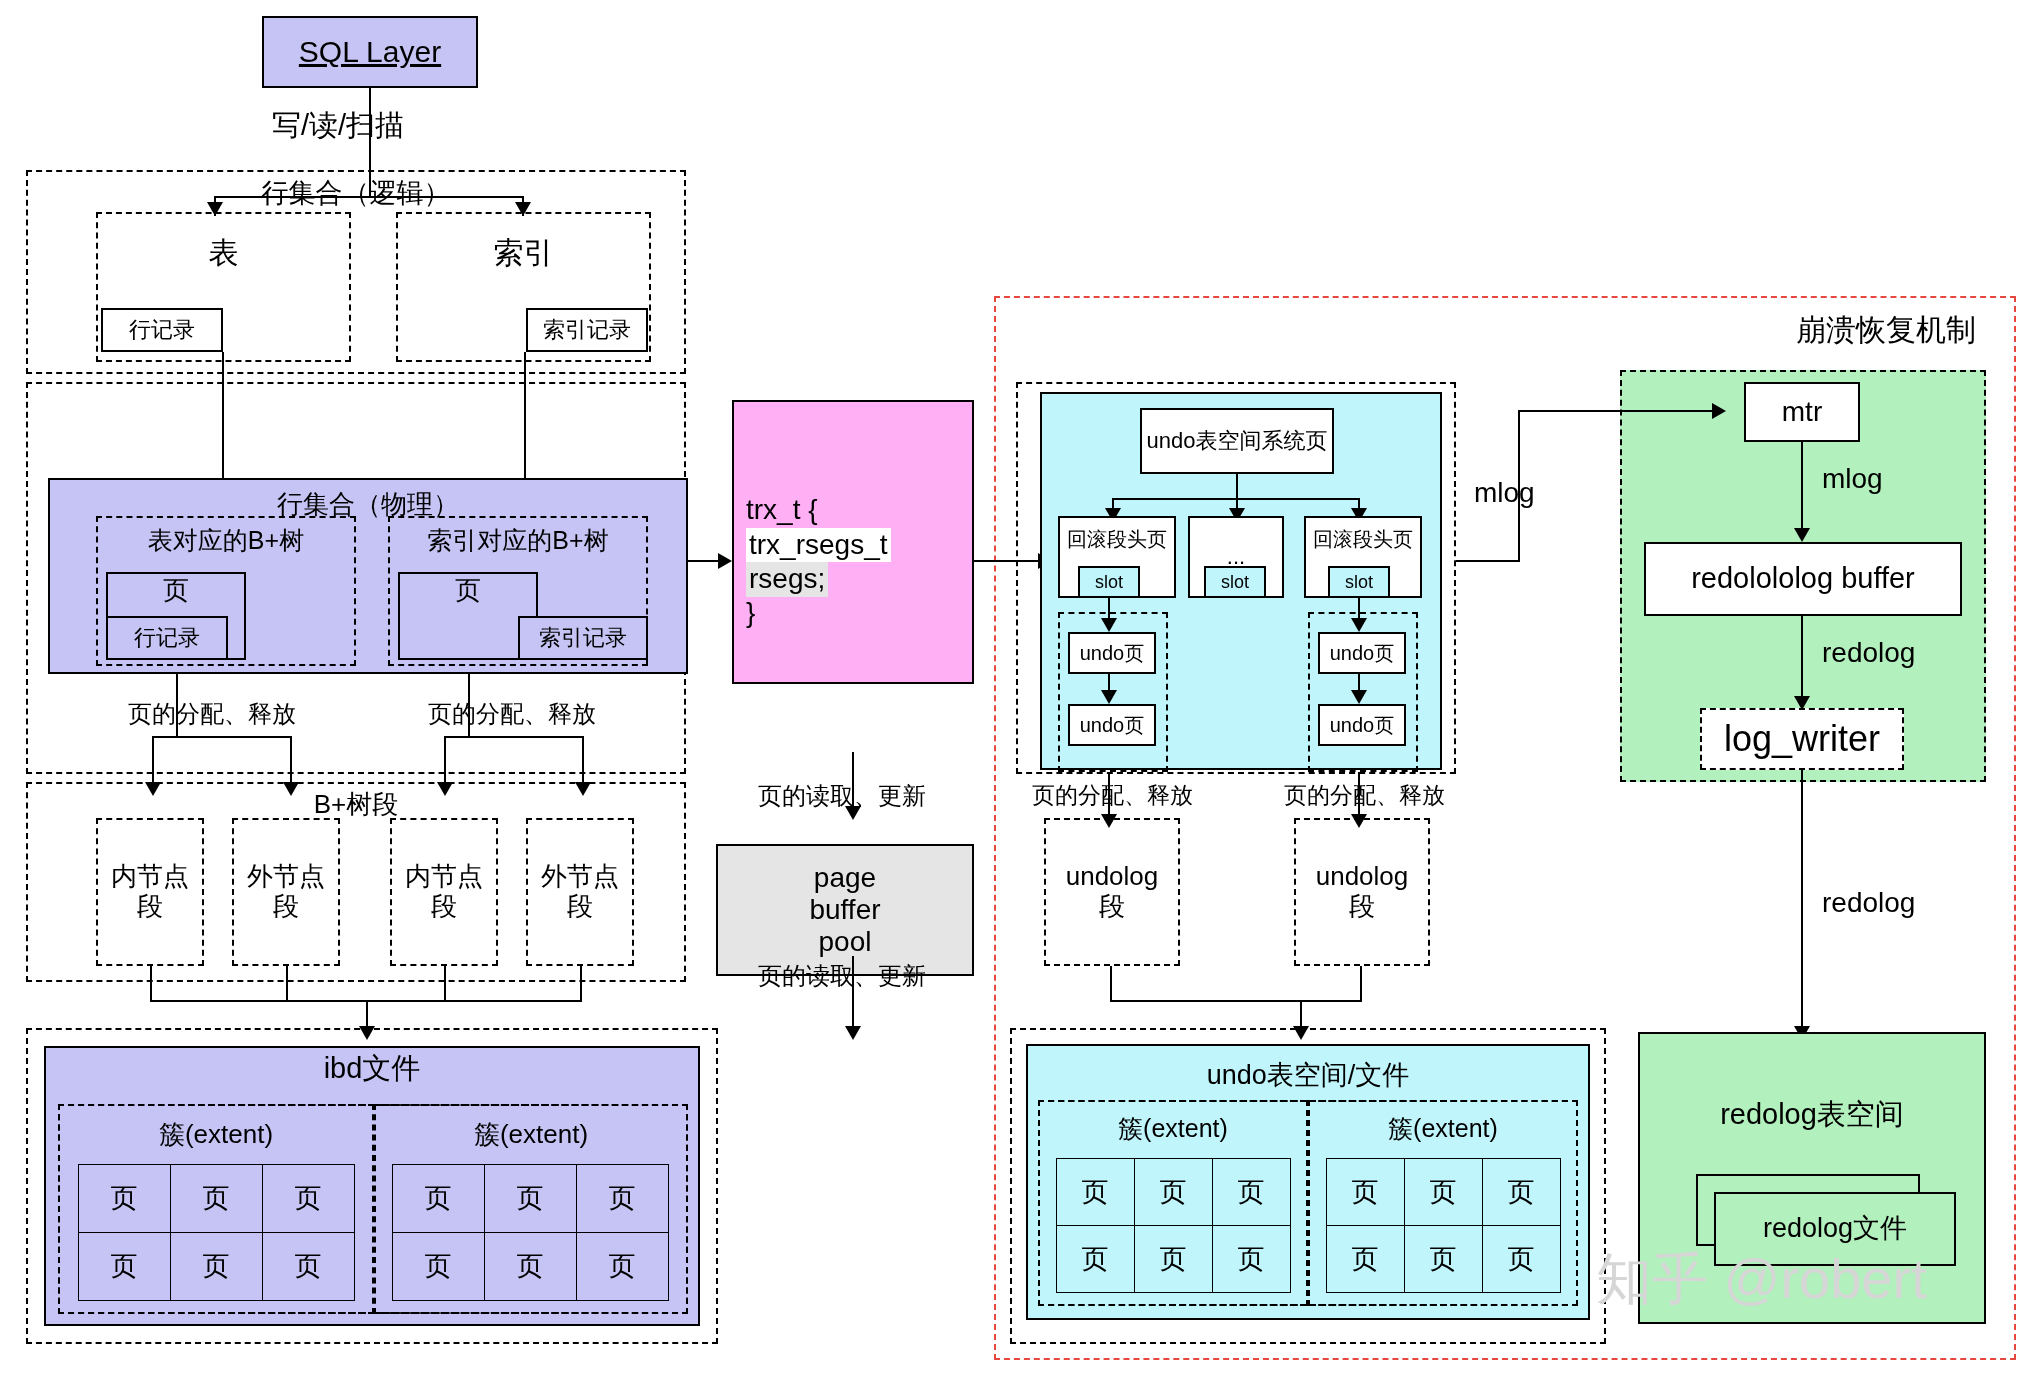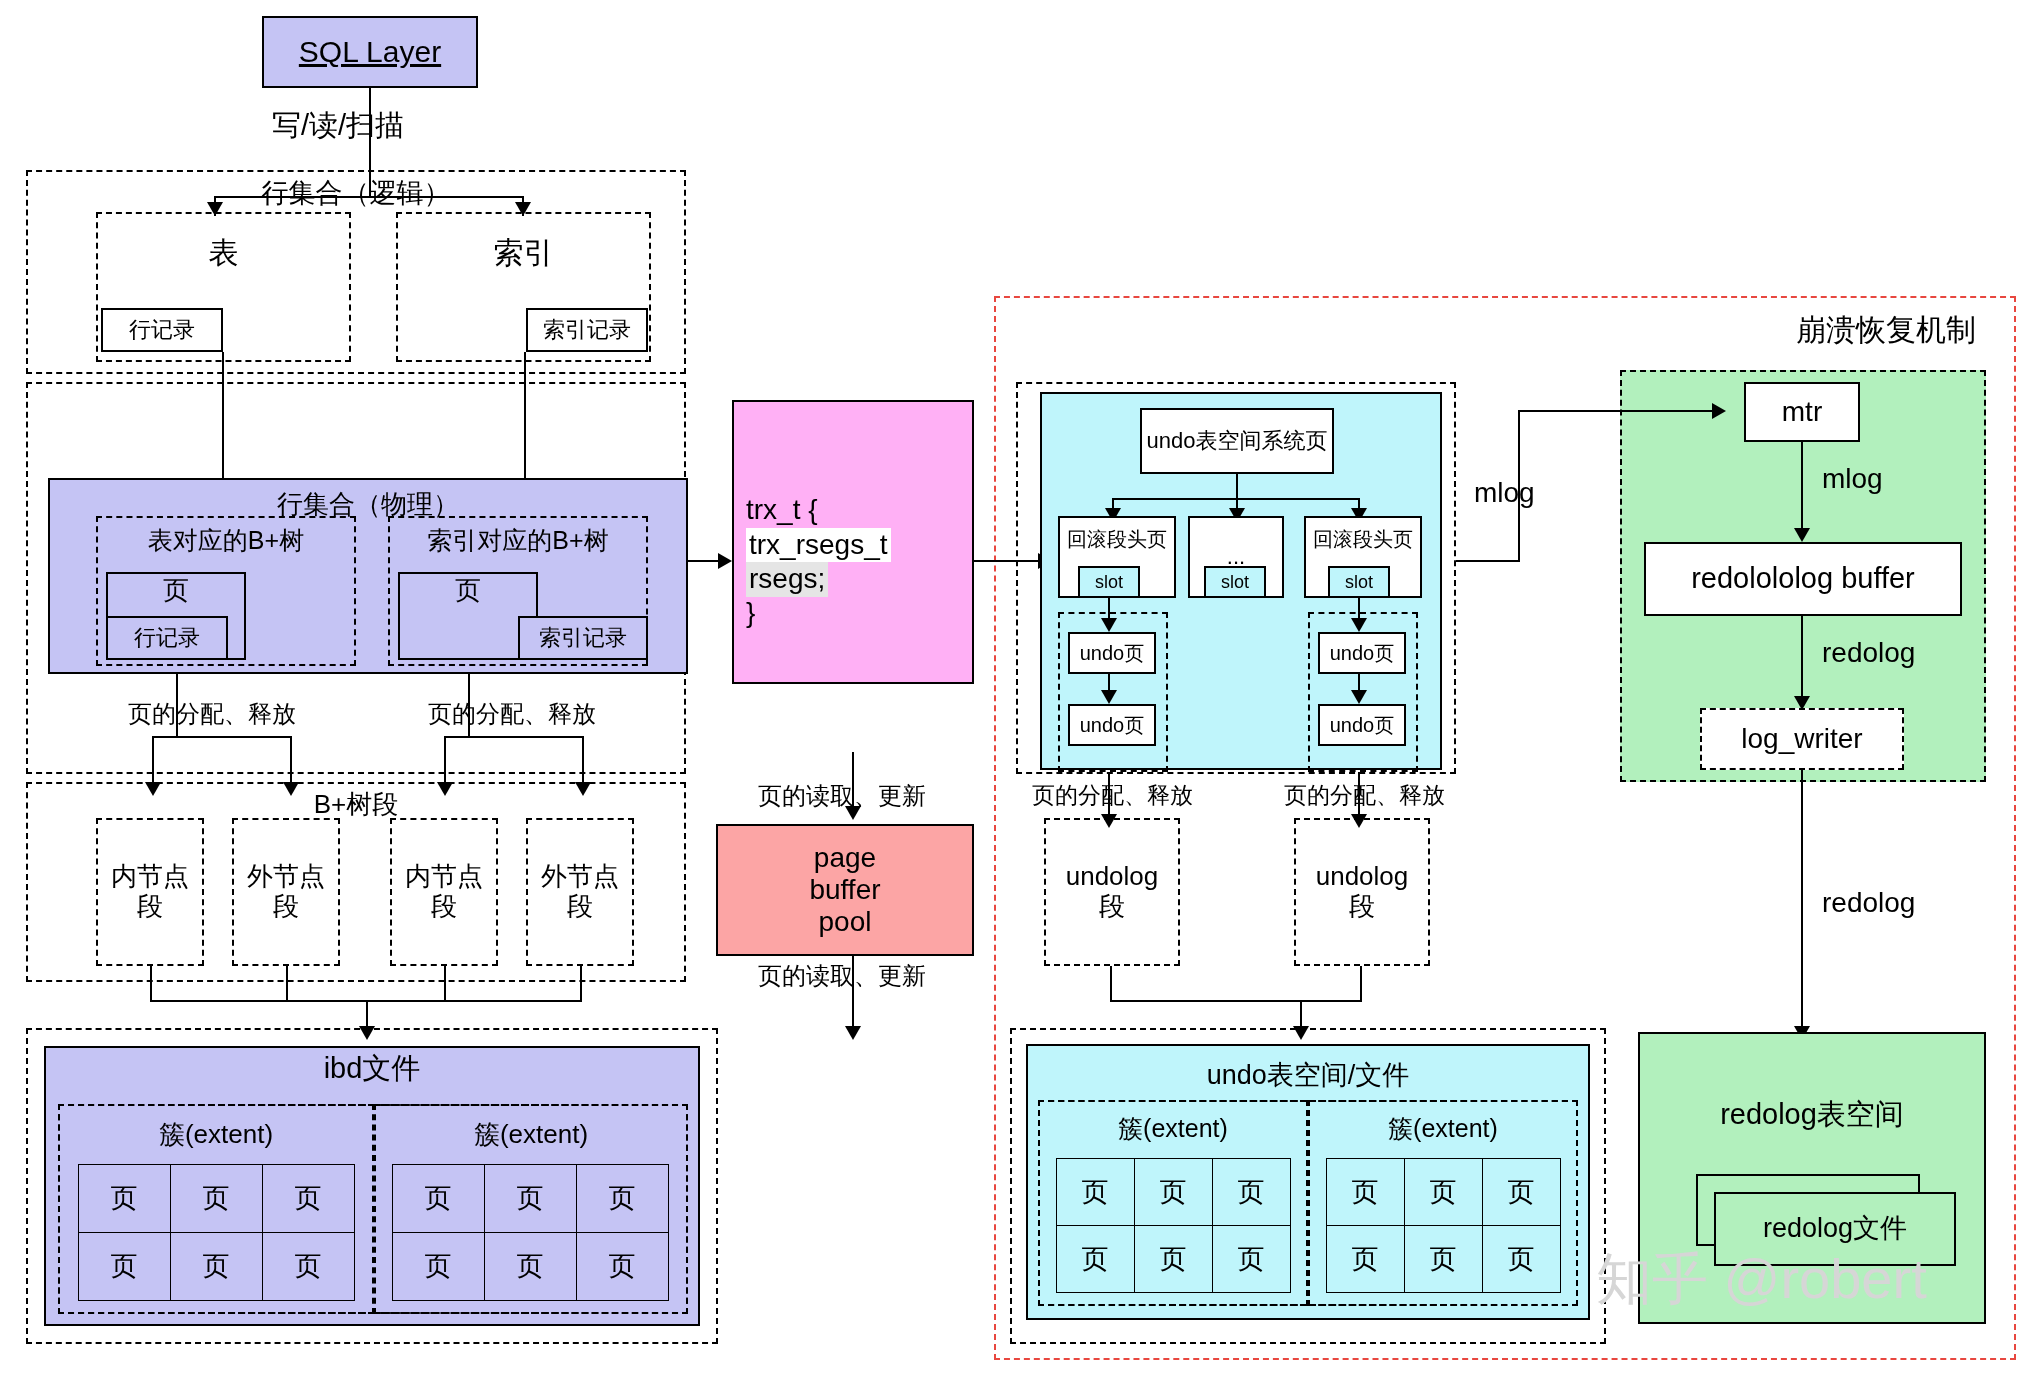--- a/index.html
+++ b/index.html
@@ -22,21 +22,21 @@
     color: #000;
     line-height: 1.15;
   }
   .dash   { border-style: dashed; border-width: 2px; }
   .dashred{ border: 2px dashed #e8473f; }
   .solid  { border-style: solid; }
 
   
   .fill-purple { background: #c5c4f4; }
   .fill-magenta{ background: #ffb0f5; }
-  .fill-salmon { background: #fca5a5; }
+  .fill-salmon { background: #e5e5e5; margin-top: 20px; }
   .fill-cyan   { background: #bff5fb; }
   .fill-green  { background: #b2f0bd; }
   .fill-white  { background: #ffffff; }
   .fill-none   { background: transparent; }
 
   
   .titled { align-items: flex-start; justify-content: center; }
   .titled > .ttl {
     position: absolute; top: 6px; left: 0; right: 0;
     text-align: center; font-size: 25px; font-weight: 400;
@@ -396,21 +396,21 @@
   <div class="txt" style="left:1822px; top:462px; font-size:28px;">mlog</div>
 
   <div class="box solid fill-white" style="left:1644px; top:542px; width:318px; height:74px; font-size:29px;">
     <span>redolololog buffer</span>
   </div>
 
   <div class="ln lnv" style="left:1801px; top:616px; height:88px;"></div>
   <div class="ah-d" style="left:1794px; top:696px;"></div>
   <div class="txt" style="left:1822px; top:636px; font-size:28px;">redolog</div>
 
-  <div class="box dash fill-white" style="left:1700px; top:708px; width:204px; height:62px; font-size:28px;">
+  <div class="box dash fill-white" style="left:1700px; top:708px; width:204px; height:62px; font-size:36px;">
     <span>log_writer</span>
   </div>
 
   <div class="ln lnv" style="left:1801px; top:770px; height:262px;"></div>
   <div class="ah-d" style="left:1794px; top:1026px;"></div>
   <div class="txt" style="left:1822px; top:886px; font-size:28px;">redolog</div>
 
   <div class="box solid fill-green titled" style="left:1638px; top:1032px; width:348px; height:292px;">
     <div class="ttl" style="font-size:29px; top:64px;">redolog表空间</div>
   </div>

